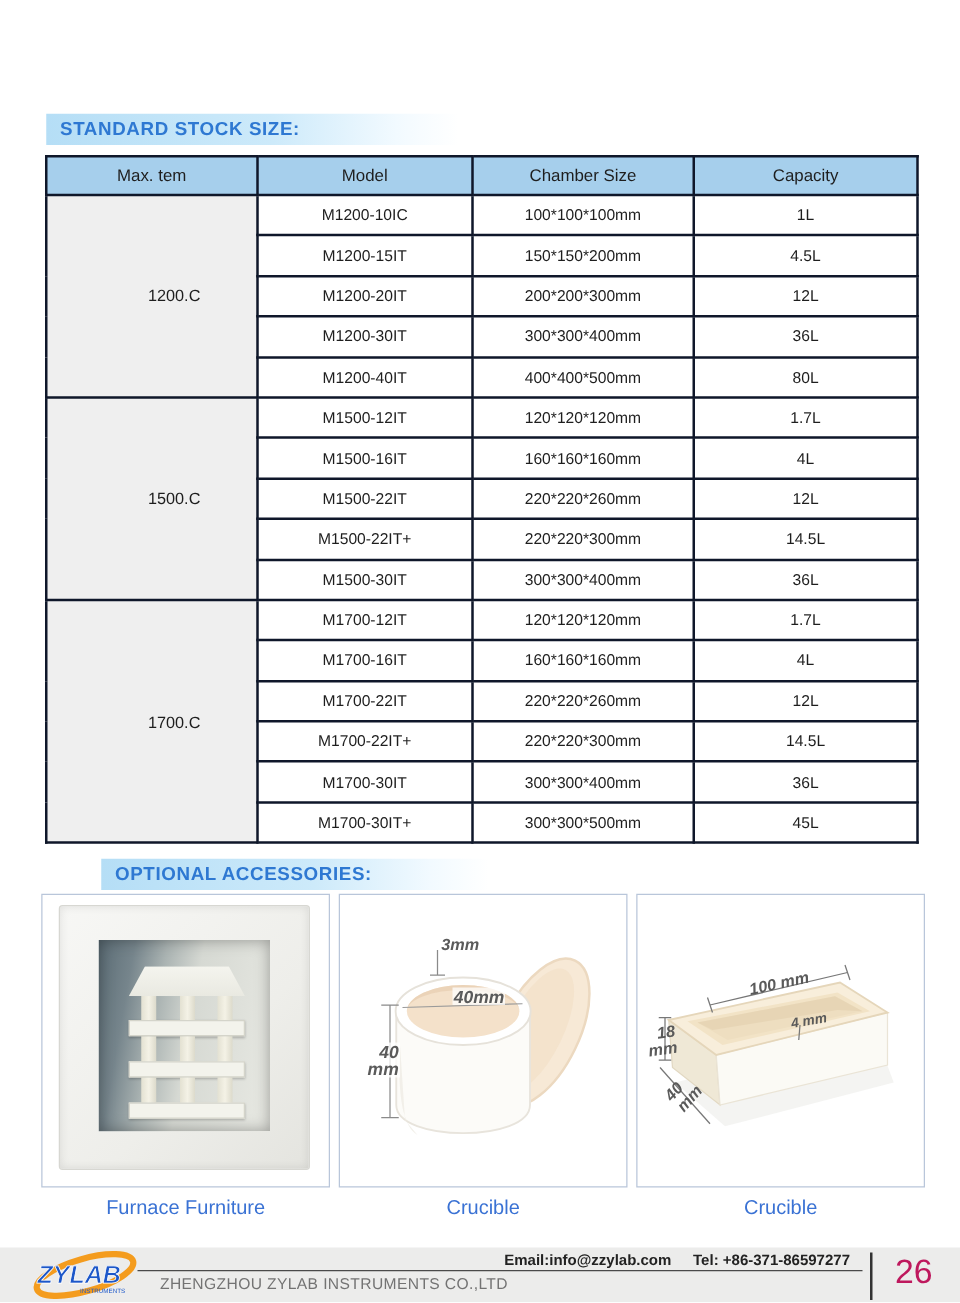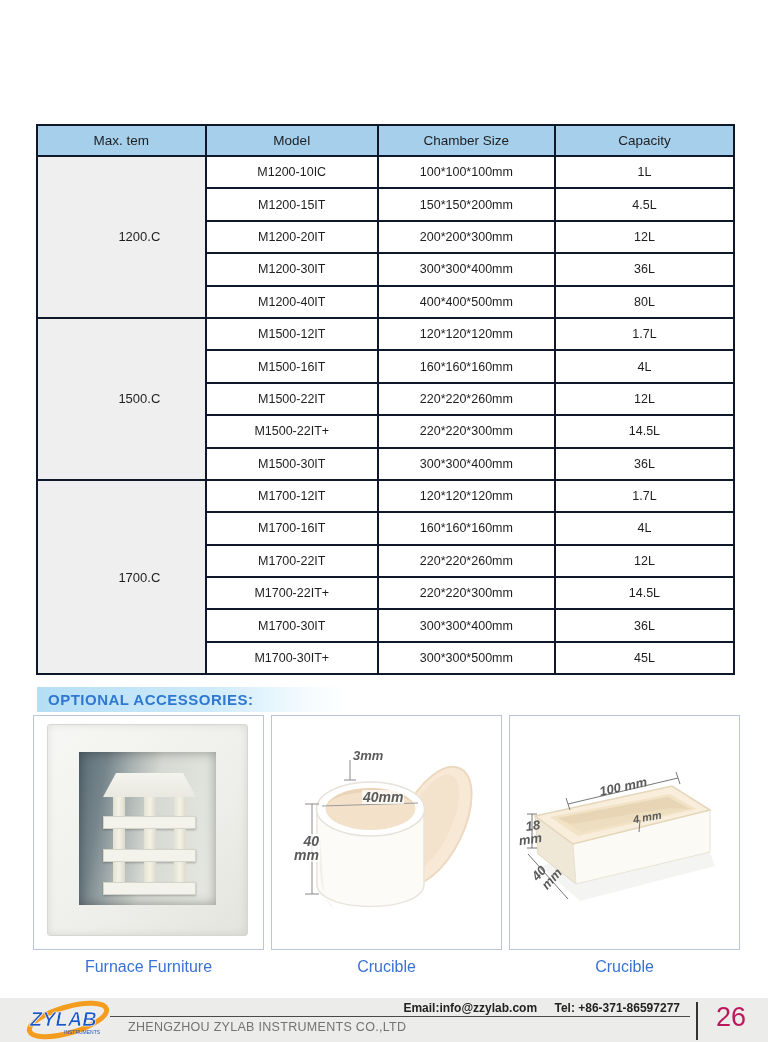--- a/index.html
+++ b/index.html
@@ -11,21 +11,21 @@
   .header-badge { width:221px; height:100%; background:#2a64dd; color:#fff; font-size:16px;
     display:flex; align-items:center; justify-content:center; letter-spacing:1px; }
   .header-series { flex:1; height:100%; background:#bfe4f8; color:#1a1a1a; font-size:16px;
     display:flex; align-items:center; padding-left:32px; border-top:1px solid #9fc6e0; }
 
   
   .section-heading { position:absolute; left:37px; height:25px; line-height:25px; padding:0 14px 0 11px;
     font-size:15px; font-weight:bold; color:#2e78d2; letter-spacing:.5px;
     background:linear-gradient(to right,#b5def6 0%,#cdeafa 55%,#f2faff 85%,#ffffff 100%); }
   #heading-stock { top:91px; width:330px; }
-  #heading-accessories { top:687px; width:310px; }
+  #heading-accessories { top:687px; width:310px;margin-left:44px; }
 
   
   table.stock { position:absolute; left:36px; top:124px; width:699px; border-collapse:collapse;
     border:2px solid #3a3a3a; table-layout:fixed; }
   table.stock th, table.stock td { border:2px solid #0f172a; text-align:center; color:#1e1e1e; }
   table.stock th { background:#a6cfec; height:31px; font-size:13.5px; font-weight:normal; }
   table.stock td { background:#fff; height:32.4px; font-size:12.5px; }
   table.stock td.temp-cell { background:#efefef; font-size:13px;padding-left:36px; }
   table.stock tr.group-start td { border-top:2px solid #3a3a3a; }
 
@@ -63,20 +63,21 @@
   .footer-divider { position:absolute; right:70px; top:4px; width:2px; height:38px; background:#333; }
   .footer-page { position:absolute; right:22px; top:4px; font-size:27px; color:#be185d; }
   .footer-logo { position:absolute; left:16px; top:2px; }
 </style>
 </head>
 <body>
 
 <div class="page">
 
 
+  <div class="section-heading" id="heading-stock">STANDARD STOCK SIZE:</div>
 
   <table class="stock">
     <colgroup>
       <col style="width:24.2%">
         <col style="width:24.7%">
         <col style="width:25.4%">
         <col style="width:25.7%">
     </colgroup>
     <thead>
       <tr>

